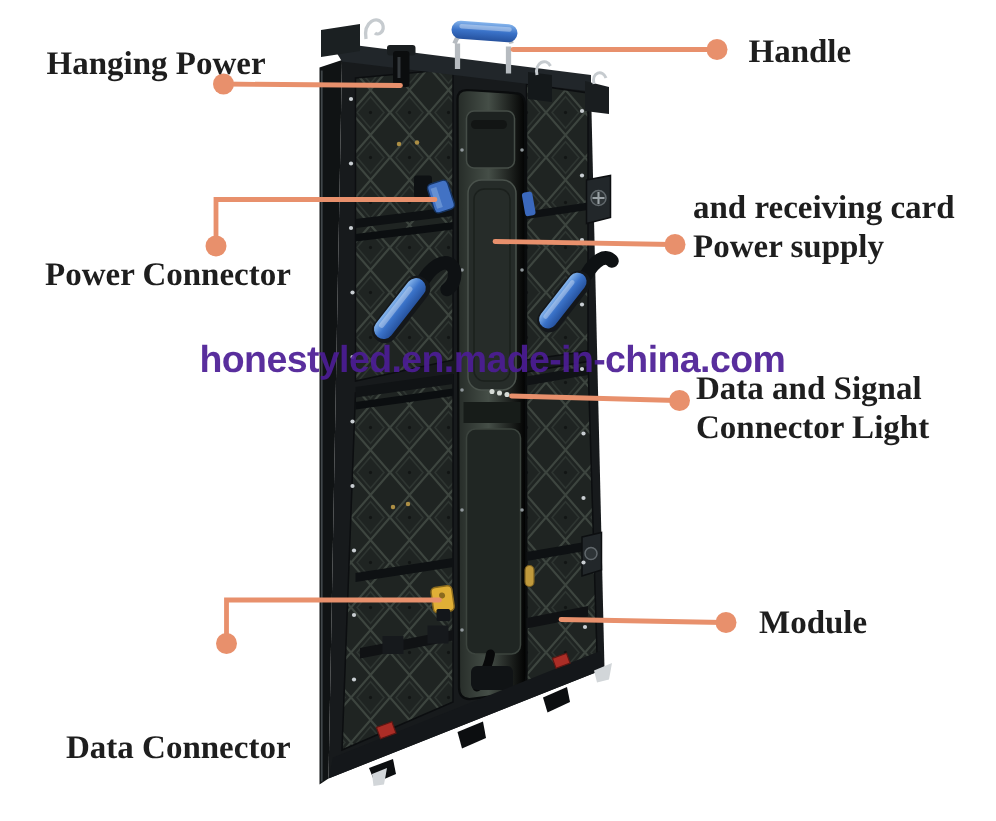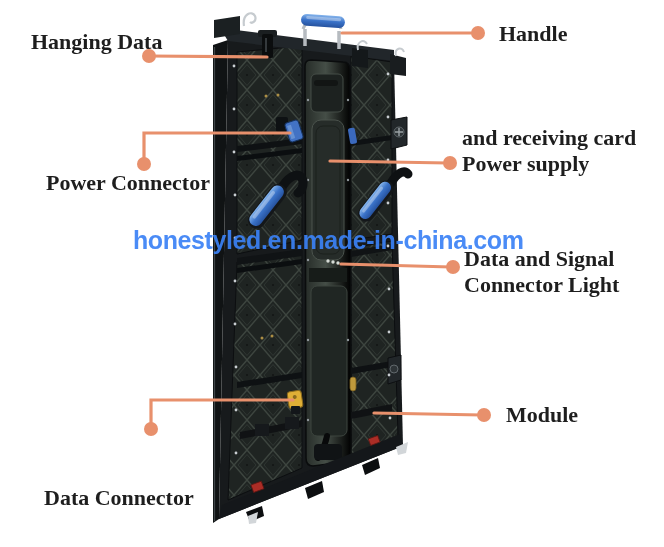--- a/index.html
+++ b/index.html
@@ -9,21 +9,21 @@
   }
   .stage svg.illustration{position:absolute;left:0;top:0;}
   .label{
     position:absolute;font-family:"Liberation Serif",serif;font-weight:700;
     font-size:22px;color:#1e1e1e;line-height:26px;white-space:nowrap;
   }
   .label.ml div{line-height:26px;}
   .watermark{
     position:absolute;left:133px;top:226px;
     font-family:"Liberation Sans",sans-serif;font-weight:700;font-size:25px;
-    letter-spacing:-0.4px;color:#3b82f6;opacity:0.92;white-space:nowrap;
+    letter-spacing:-0.4px;color:#4c1d95;opacity:0.92;white-space:nowrap;
     pointer-events:none;
   }
 </style>
 </head>
 <body>
 
 <div class="stage">
 
   <svg class="illustration" width="664" height="547" viewBox="0 0 664 547">
     <defs>
@@ -228,25 +228,25 @@
       <circle cx="144" cy="164" r="7"></circle>
       <circle cx="450" cy="163" r="7"></circle>
       <circle cx="453" cy="267" r="7"></circle>
       <circle cx="484" cy="415" r="7"></circle>
       <circle cx="151" cy="429" r="7"></circle>
     </g>
   </svg>
 
   <div class="watermark">honestyled.en.made-in-china.com</div>
 
-  <div class="label" style="left:31px;top:29px;">Hanging Data</div>
+  <div class="label" style="left:31px;top:29px;">Hanging Power</div>
 
   <div class="label" style="left:499px;top:21px;">Handle</div>
 
-  <div class="label" style="left:46px;top:170px;">Power Connector</div>
+  <div class="label" style="left:30px;top:170px;">Power Connector</div>
 
   <div class="label ml" style="left:462px;top:125px;">
     <div>and receiving card</div>
     <div>Power supply</div>
   </div>
 
   <div class="label ml" style="left:464px;top:246px;">
     <div>Data and Signal</div>
     <div>Connector Light</div>
   </div>

